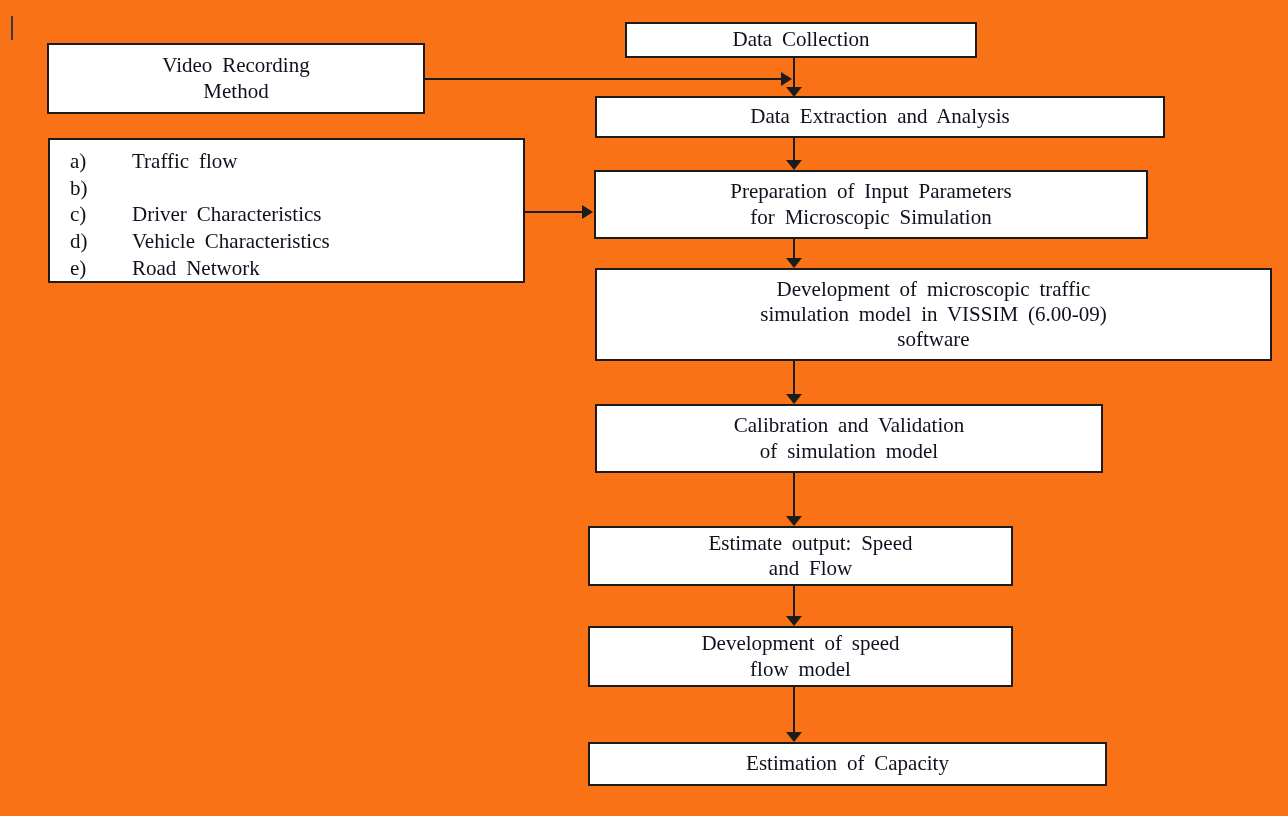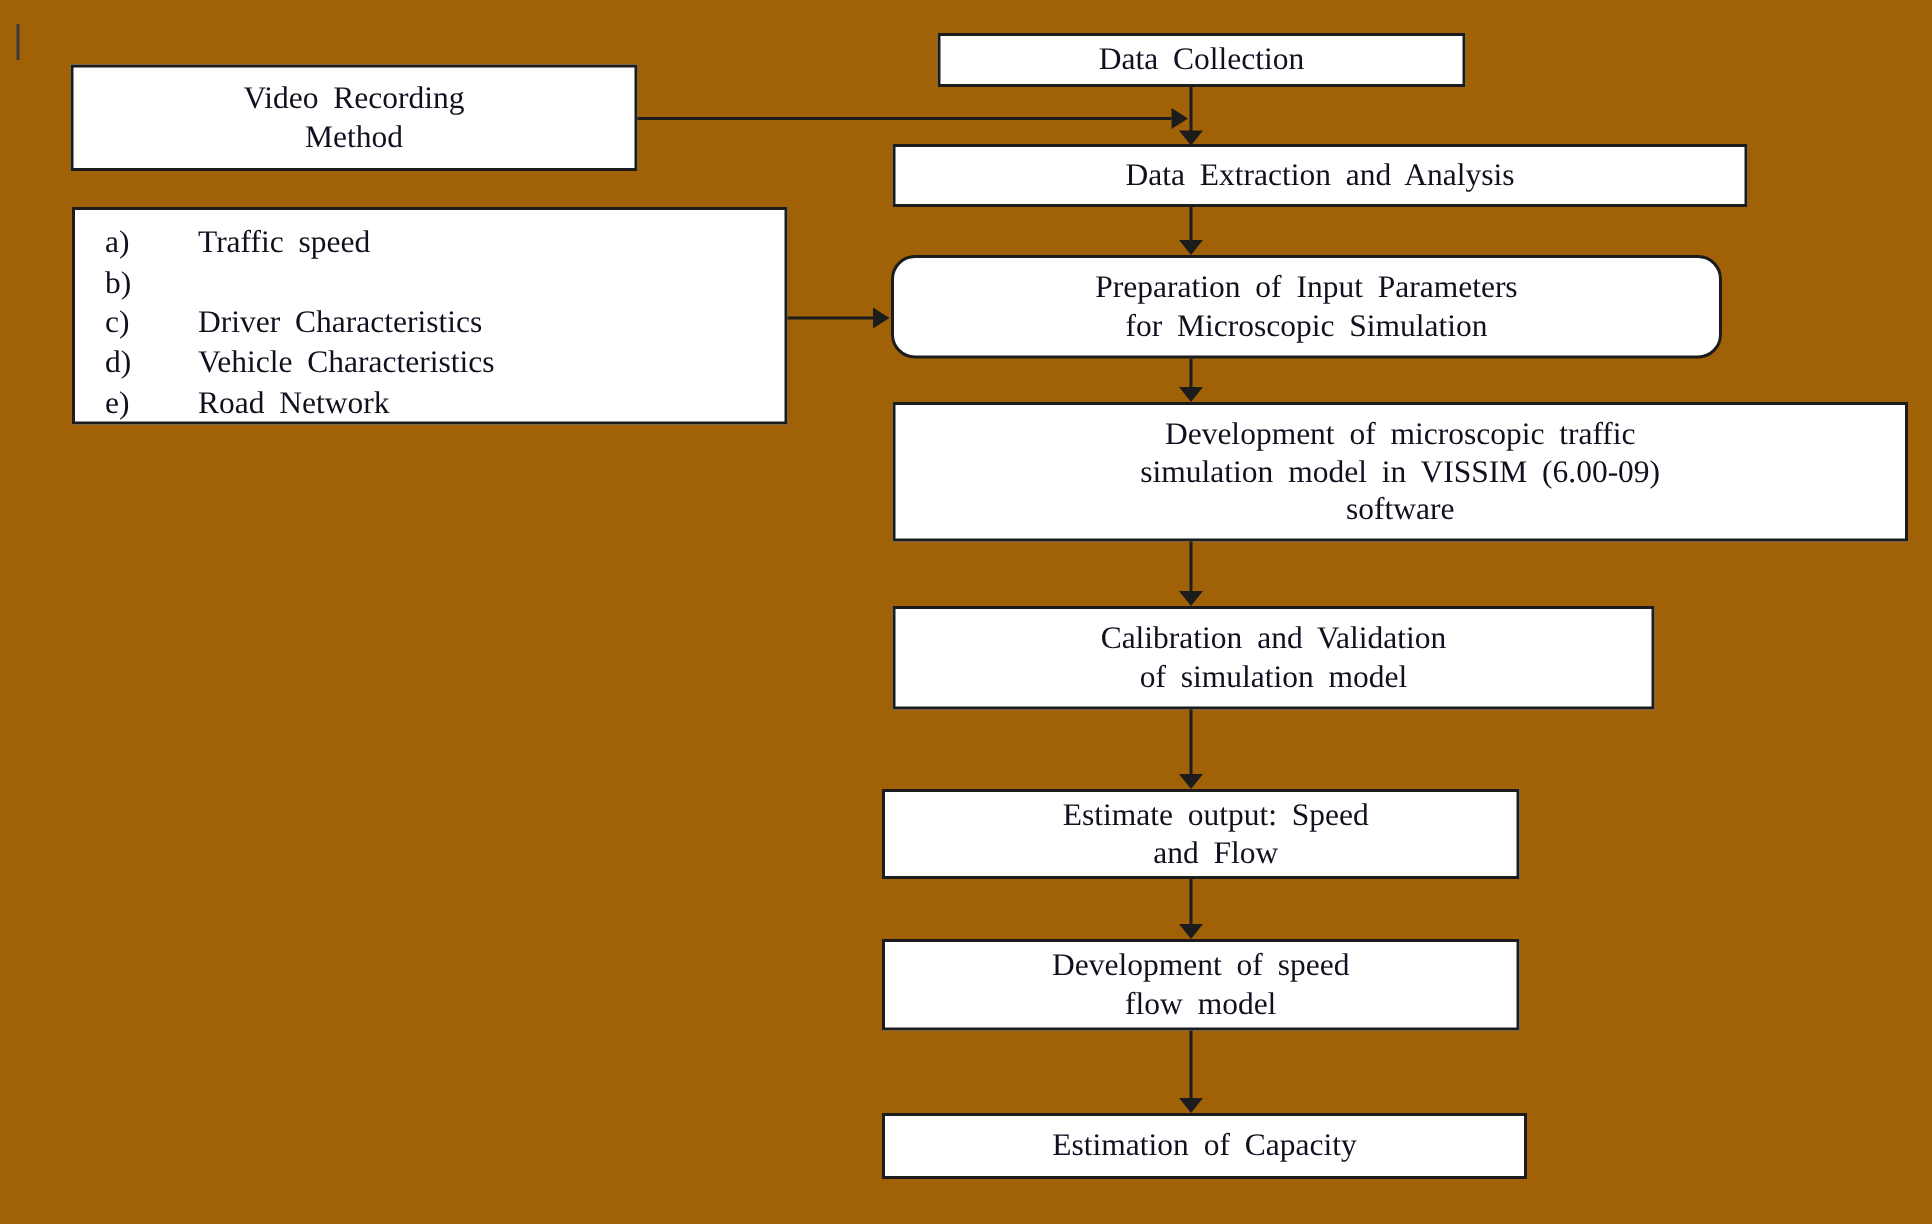--- a/index.html
+++ b/index.html
@@ -4,21 +4,21 @@
 <style>
   html, body {
     margin: 0;
     padding: 0;
     background: #ffffff;
   }
   #canvas {
     position: relative;
     width: 1288px;
     height: 816px;
-    background: #a16207;
+    background: #f97316;
     font-family: "Liberation Serif", "DejaVu Serif", serif;
     color: #10101e;
     overflow: hidden;
   }
   .node {
     position: absolute;
     border: 2px solid #1c1c1c;
     background: #ffffff;
     display: flex;
     align-items: center;
@@ -34,26 +34,26 @@
     display: block;
     width: 100%;
   }
   
   #node-data-collection   { left: 625px; top: 22px;  width: 352px; height: 36px; }
   #node-video-recording   { left: 47px;  top: 43px;  width: 378px; height: 71px; }
   #node-data-extraction   { left: 595px; top: 96px;  width: 570px; height: 42px; }
   #node-input-list        { left: 48px;  top: 138px; width: 477px; height: 145px;
                             align-items: flex-start; justify-content: flex-start;
                             text-align: left; padding: 8px 6px 6px 20px; }
-  #node-preparation       { left: 594px; top: 170px; width: 554px; height: 69px; border-radius: 16px; }
+  #node-preparation       { left: 594px; top: 170px; width: 554px; height: 69px; }
   #node-vissim            { left: 595px; top: 268px; width: 677px; height: 93px; }
   #node-calibration       { left: 595px; top: 404px; width: 508px; height: 69px; }
   #node-estimate-output   { left: 588px; top: 526px; width: 425px; height: 60px; padding-left: 20px; }
   #node-speed-flow        { left: 588px; top: 626px; width: 425px; height: 61px; }
-  #node-capacity          { left: 588px; top: 742px; width: 430px; height: 44px; }
+  #node-capacity          { left: 588px; top: 742px; width: 519px; height: 44px; }
 
   
   .list-row {
     display: flex;
     align-items: baseline;
     line-height: 1.27;
   }
   .list-marker {
     width: 62px;
     flex: 0 0 62px;
@@ -133,21 +133,21 @@
   </div>
 
   <div class="node" id="node-data-extraction">
     <span class="node-label">Data Extraction and Analysis</span>
   </div>
 
   <div class="node" id="node-input-list">
     <div style="width:100%">
       <div class="list-row">
         <span class="list-marker">a)</span>
-        <span class="list-label">Traffic speed</span>
+        <span class="list-label">Traffic flow</span>
       </div>
       <div class="list-row">
         <span class="list-marker">b)</span>
       </div>
       <div class="list-row">
         <span class="list-marker">c)</span>
         <span class="list-label">Driver Characteristics</span>
       </div>
       <div class="list-row">
         <span class="list-marker">d)</span>

